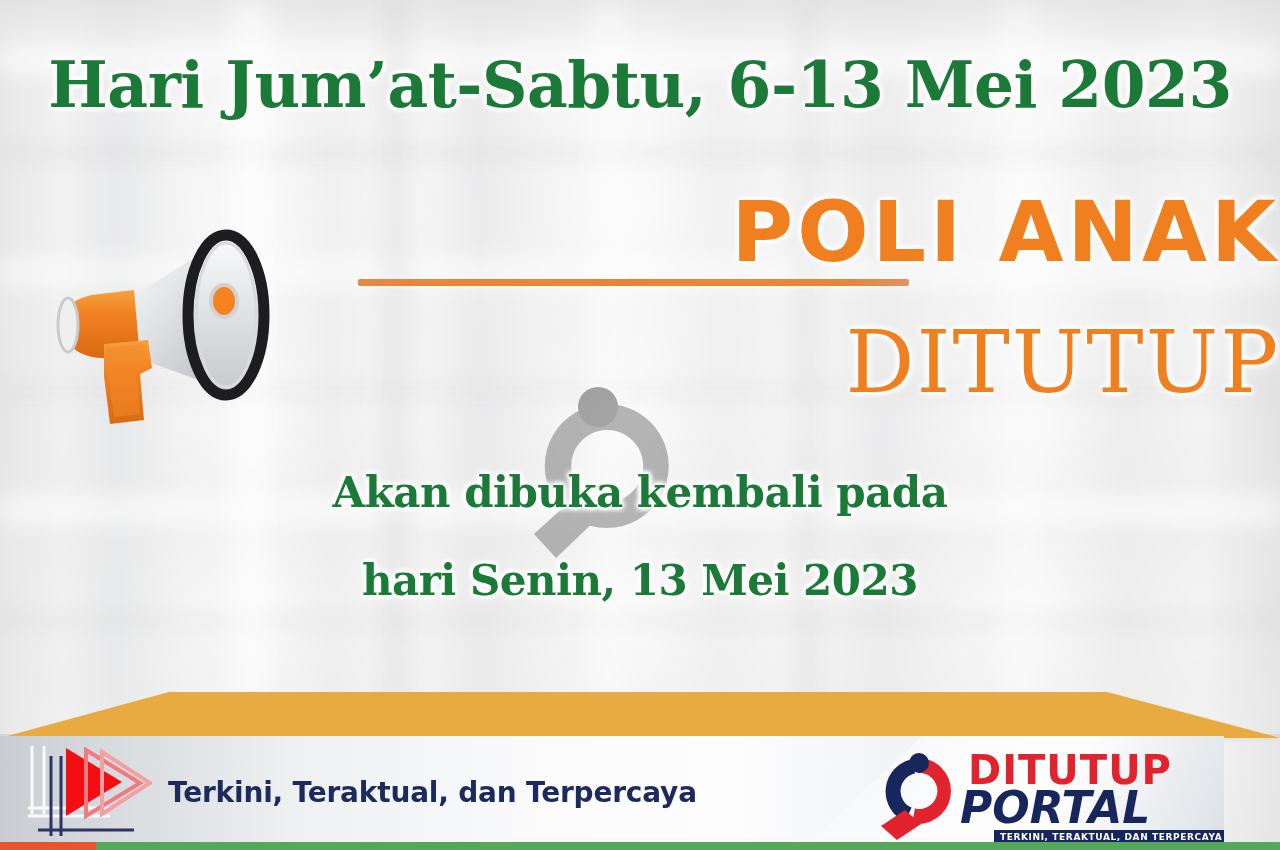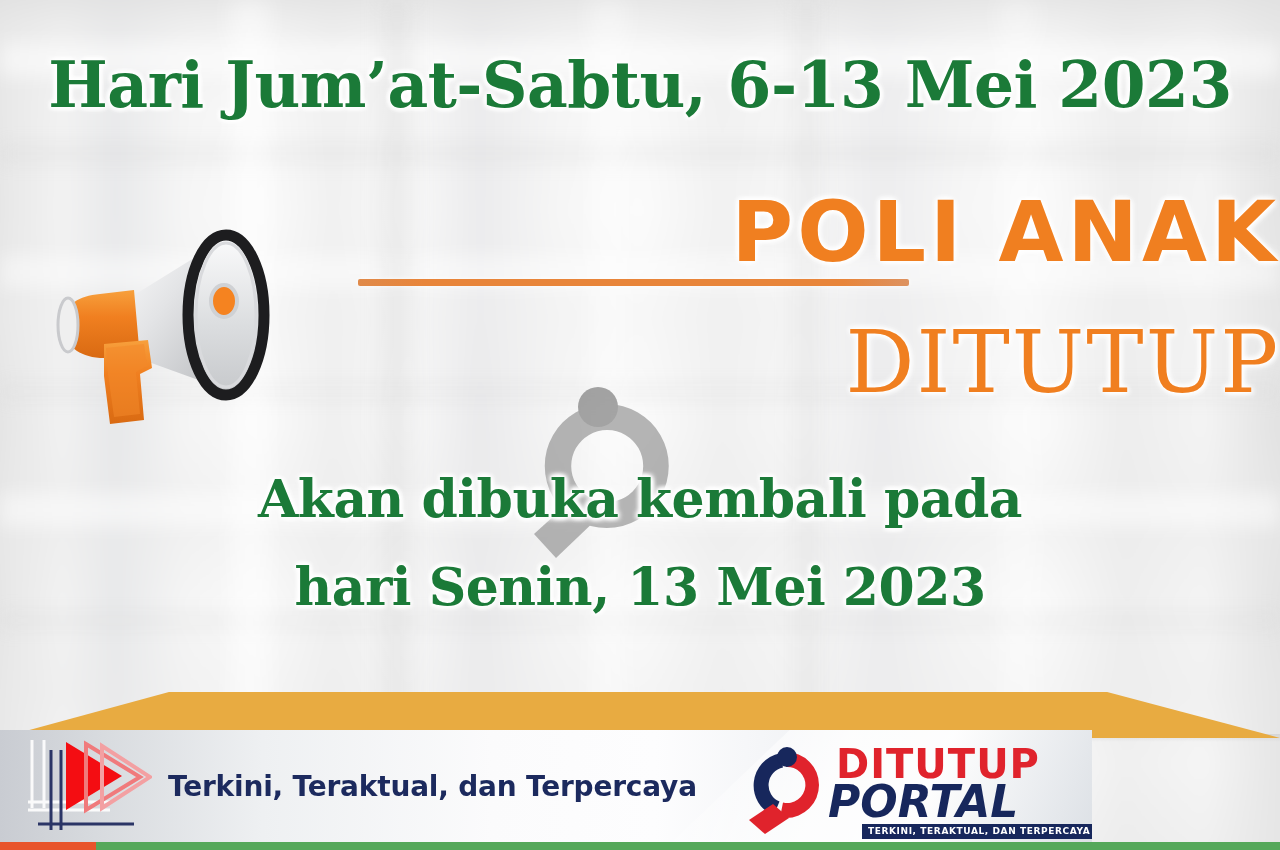--- a/index.html
+++ b/index.html
@@ -99,21 +99,21 @@
     color:#f07f20;
     text-shadow:
       0 0 3px #fff,0 0 6px #fff,0 0 10px #fff,
       2px 2px 5px rgba(255,255,255,.95),-2px -2px 5px rgba(255,255,255,.9);
     white-space:nowrap;
   }
 
   .line-reopen1,.line-reopen2{
     position:absolute;left:0;width:1280px;text-align:center;
     font-family:"DejaVu Serif",serif;
-    font-size:52px;font-weight:700;letter-spacing:-0.5px;
+    font-size:42px;font-weight:700;letter-spacing:-0.5px;
     color:#1b7a38;
     text-shadow:
       0 0 3px #fff,0 0 3px #fff,0 0 6px #fff,0 0 9px #fff,
       2px 2px 4px rgba(255,255,255,.95),-2px -2px 4px rgba(255,255,255,.95),
       2px -2px 4px rgba(255,255,255,.9),-2px 2px 4px rgba(255,255,255,.9);
     white-space:nowrap;
   }
   .line-reopen1{top:468px;}
   .line-reopen2{top:556px;}
 
@@ -132,21 +132,21 @@
     background:#e8ab41;
     clip-path:polygon(13.2% 0%,86.5% 0%,100% 100%,0% 100%);
   }
   .stage-shadow{
     position:absolute;left:0;bottom:108px;width:1280px;height:8px;
     background:linear-gradient(180deg,rgba(160,160,160,.25),rgba(160,160,160,0));
   }
 
   
   .footer{
-    position:absolute;left:0;bottom:8px;width:1092px;height:112px;
+    position:absolute;left:0;bottom:2px;width:1224px;height:112px;
     background:linear-gradient(90deg,#c9ccd2 0%,#d6d9dd 8%,#eef0f2 24%,#fbfbfc 45%,#fdfdfe 60%,#eef0f3 78%,#d9dde2 92%,#ccd0d6 100%);
     overflow:hidden;
   }
   .footer-wedge{
     position:absolute;right:0;top:0;width:420px;height:112px;
     background:linear-gradient(115deg,rgba(255,255,255,0) 0%,rgba(255,255,255,.85) 38%,rgba(255,255,255,.95) 60%,rgba(222,226,231,.9) 100%);
     clip-path:polygon(28% 0%,100% 0%,100% 100%,0% 100%);
   }
   .footer-tagline{
     position:absolute;left:168px;top:50%;transform:translateY(-50%);

